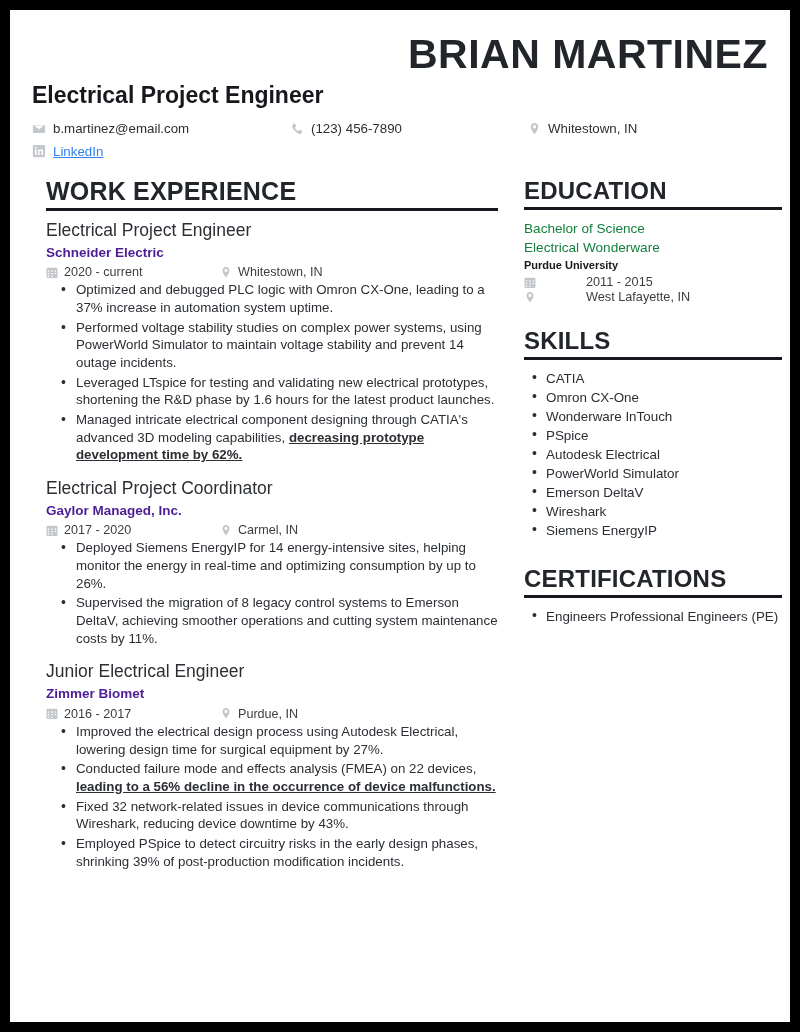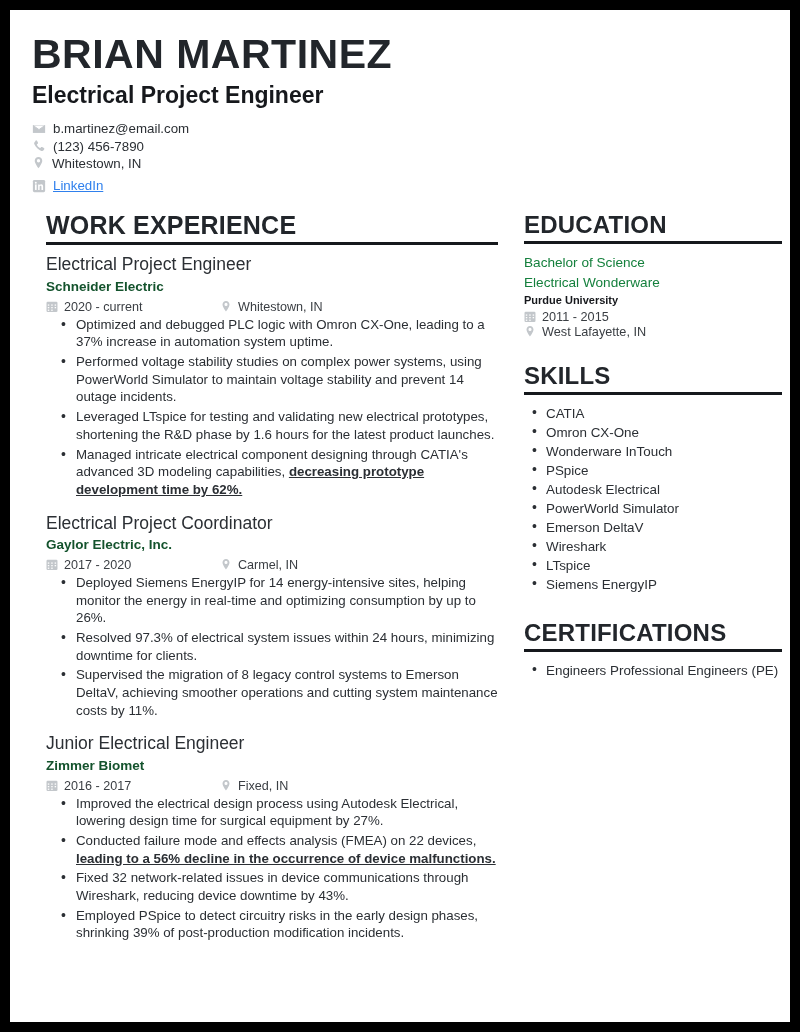--- a/index.html
+++ b/index.html
@@ -29,39 +29,39 @@
     padding: 24px 22px 0 22px;
   }
   .name {
     font-size: 41px;
     font-weight: 700;
     letter-spacing: 0.5px;
     color: #22262b;
     line-height: 1.02;
     margin: 0;
     text-transform: uppercase;
+    text-align: right;
   }
   .headline {
     font-size: 23px;
     font-weight: 700;
     color: #16181c;
     margin: 6px 0 0 0;
     line-height: 1.15;
   }
 
   .contact-grid {
     margin-top: 12px;
     display: block;
     width: 100%;
   }
   .contact-row {
     display: flex;
-    align-items: flex-start;
+    align-items: flex-end;
     margin-bottom: 5px;
-    flex-direction: column;
   }
   .contact-item {
     display: flex;
     align-items: center;
     font-size: 13.3px;
     color: #2b2f34;
     line-height: 1.3;
   }
   .ci-email { width: 258px; }
   .ci-phone { width: 238px; }
@@ -110,21 +110,21 @@
   .job-title {
     font-size: 17.5px;
     font-weight: 400;
     color: #2b2f34;
     line-height: 1.25;
     margin: 0;
   }
   .job-company {
     font-size: 13.5px;
     font-weight: 700;
-    color: #14532d;
+    color: #4c1d95;
     margin: 2px 0 0 0;
     line-height: 1.3;
   }
   .job-meta {
     display: flex;
     align-items: center;
     margin: 4px 0 2px 0;
     gap: 14px;
   }
   .meta-item {
@@ -170,20 +170,21 @@
     font-weight: 700;
     color: #16181c;
     line-height: 1.45;
   }
   .edu-meta {
     display: flex;
     align-items: center;
     font-size: 12.7px;
     color: #3a3e43;
     margin-top: 1px;
+    gap: 44px;
   }
   .edu-meta .ico { margin-right: 6px; display: inline-flex; flex: 0 0 auto; }
 
   .block-gap-skills { height: 24px; }
   .block-gap-cert   { height: 26px; }
 
   ul.plain {
     margin: 2px 0 0 0;
     padding-left: 22px;
     list-style: none;
@@ -302,21 +303,21 @@
             </div>
             <ul class="bullets">
               <li><span>Optimized and debugged PLC logic with Omron CX-One, leading to a 37% increase in automation system uptime.</span></li>
               <li><span>Performed voltage stability studies on complex power systems, using PowerWorld Simulator to maintain voltage stability and prevent 14 outage incidents.</span></li>
               <li><span>Leveraged LTspice for testing and validating new electrical prototypes, shortening the R&amp;D phase by 1.6 hours for the latest product launches.</span></li>
               <li><span>Managed intricate electrical component designing through CATIA's advanced 3D modeling capabilities, </span><span class="hl">decreasing prototype development time by 62%.</span></li>
             </ul>
           </div>
           <div class="job">
             <div class="job-title">Electrical Project Coordinator</div>
-            <div class="job-company">Gaylor Electric, Inc.</div>
+            <div class="job-company">Gaylor Managed, Inc.</div>
             <div class="job-meta">
               <div class="meta-item meta-date">
                 <span class="ico">
                   <svg width="12" height="13" viewBox="0 0 14 15" aria-hidden="true">
                     <rect x="0.6" y="2" width="12.8" height="12" rx="1.4" fill="#c3c7cb"></rect>
                     <rect x="2.1" y="5.1" width="1.7" height="1.5" fill="#fff"></rect>
                     <rect x="6.1" y="5.1" width="1.7" height="1.5" fill="#fff"></rect>
                     <rect x="10.1" y="5.1" width="1.7" height="1.5" fill="#fff"></rect>
                     <rect x="2.1" y="8.1" width="1.7" height="1.5" fill="#fff"></rect>
                     <rect x="6.1" y="8.1" width="1.7" height="1.5" fill="#fff"></rect>
@@ -331,21 +332,20 @@
                 <span class="ico">
                   <svg width="12" height="13" viewBox="0 0 14 16" aria-hidden="true">
                     <path fill="#c3c7cb" d="M7 1.2c-2.4 0-4.3 1.9-4.3 4.3 0 3.2 4.3 8.6 4.3 8.6s4.3-5.4 4.3-8.6C11.3 3.1 9.4 1.2 7 1.2zm0 6.1a1.9 1.9 0 110-3.8 1.9 1.9 0 010 3.8z"></path>
                   </svg>
                 </span>
                 <span>Carmel, IN</span>
               </div>
             </div>
             <ul class="bullets">
               <li><span>Deployed Siemens EnergyIP for 14 energy-intensive sites, helping monitor the energy in real-time and optimizing consumption by up to 26%.</span></li>
-              <li><span>Resolved 97.3% of electrical system issues within 24 hours, minimizing downtime for clients.</span></li>
               <li><span>Supervised the migration of 8 legacy control systems to Emerson DeltaV, achieving smoother operations and cutting system maintenance costs by 11%.</span></li>
             </ul>
           </div>
           <div class="job">
             <div class="job-title">Junior Electrical Engineer</div>
             <div class="job-company">Zimmer Biomet</div>
             <div class="job-meta">
               <div class="meta-item meta-date">
                 <span class="ico">
                   <svg width="12" height="13" viewBox="0 0 14 15" aria-hidden="true">
@@ -361,21 +361,21 @@
                   </svg>
                 </span>
                 <span>2016 - 2017</span>
               </div>
               <div class="meta-item">
                 <span class="ico">
                   <svg width="12" height="13" viewBox="0 0 14 16" aria-hidden="true">
                     <path fill="#c3c7cb" d="M7 1.2c-2.4 0-4.3 1.9-4.3 4.3 0 3.2 4.3 8.6 4.3 8.6s4.3-5.4 4.3-8.6C11.3 3.1 9.4 1.2 7 1.2zm0 6.1a1.9 1.9 0 110-3.8 1.9 1.9 0 010 3.8z"></path>
                   </svg>
                 </span>
-                <span>Fixed, IN</span>
+                <span>Purdue, IN</span>
               </div>
             </div>
             <ul class="bullets">
               <li><span>Improved the electrical design process using Autodesk Electrical, lowering design time for surgical equipment by 27%.</span></li>
               <li><span>Conducted failure mode and effects analysis (FMEA) on 22 devices, </span><span class="hl">leading to a 56% decline in the occurrence of device malfunctions.</span></li>
               <li><span>Fixed 32 network-related issues in device communications through Wireshark, reducing device downtime by 43%.</span></li>
               <li><span>Employed PSpice to detect circuitry risks in the early design phases, shrinking 39% of post-production modification incidents.</span></li>
             </ul>
           </div>
         </div>
@@ -424,21 +424,20 @@
       <hr class="section-rule">
       <ul class="plain" id="skills-container">
           <li>CATIA</li>
           <li>Omron CX-One</li>
           <li>Wonderware InTouch</li>
           <li>PSpice</li>
           <li>Autodesk Electrical</li>
           <li>PowerWorld Simulator</li>
           <li>Emerson DeltaV</li>
           <li>Wireshark</li>
-          <li>LTspice</li>
           <li>Siemens EnergyIP</li>
         </ul>
 
       <div class="block-gap-cert"></div>
 
       <h3 class="section-title">CERTIFICATIONS</h3>
       <hr class="section-rule">
       <ul class="plain" id="certs-container">
           <li>Engineers Professional Engineers (PE)</li>
         </ul>

